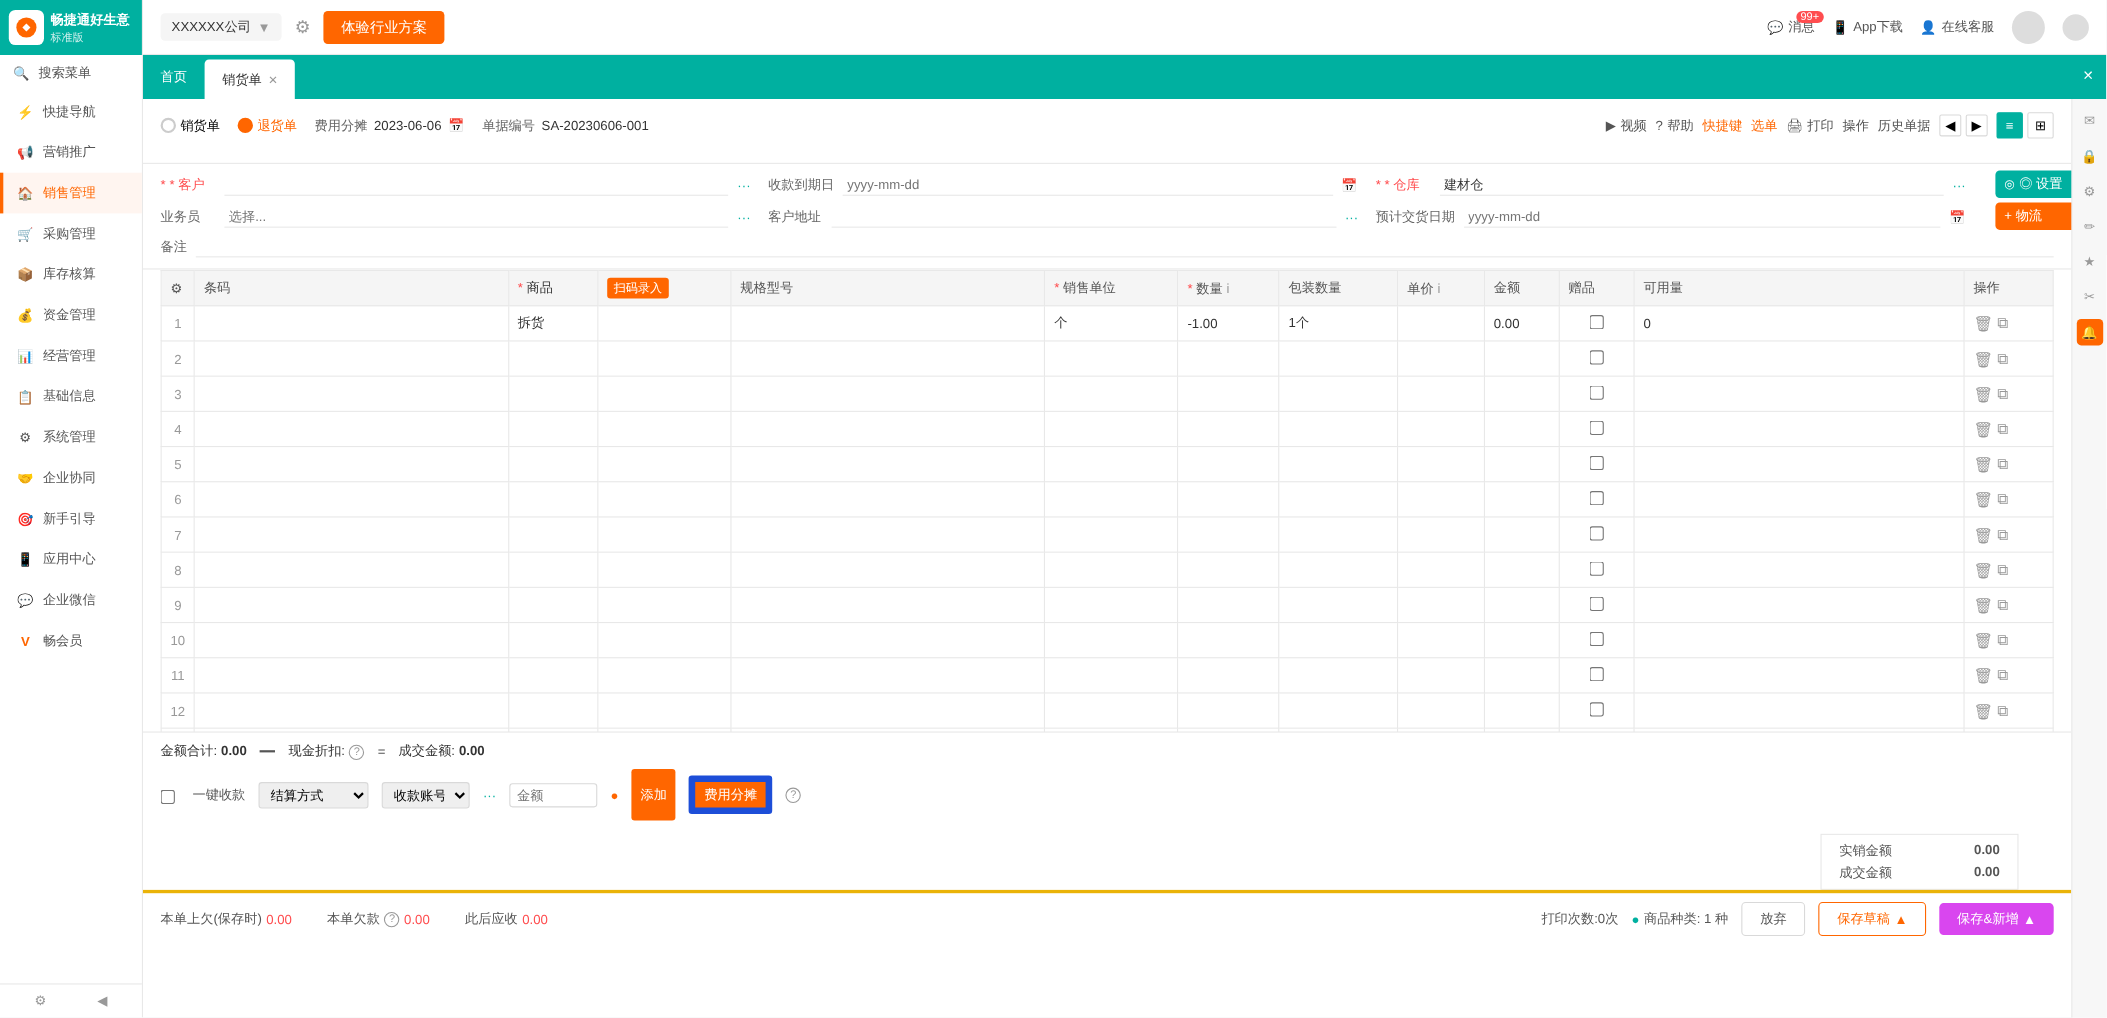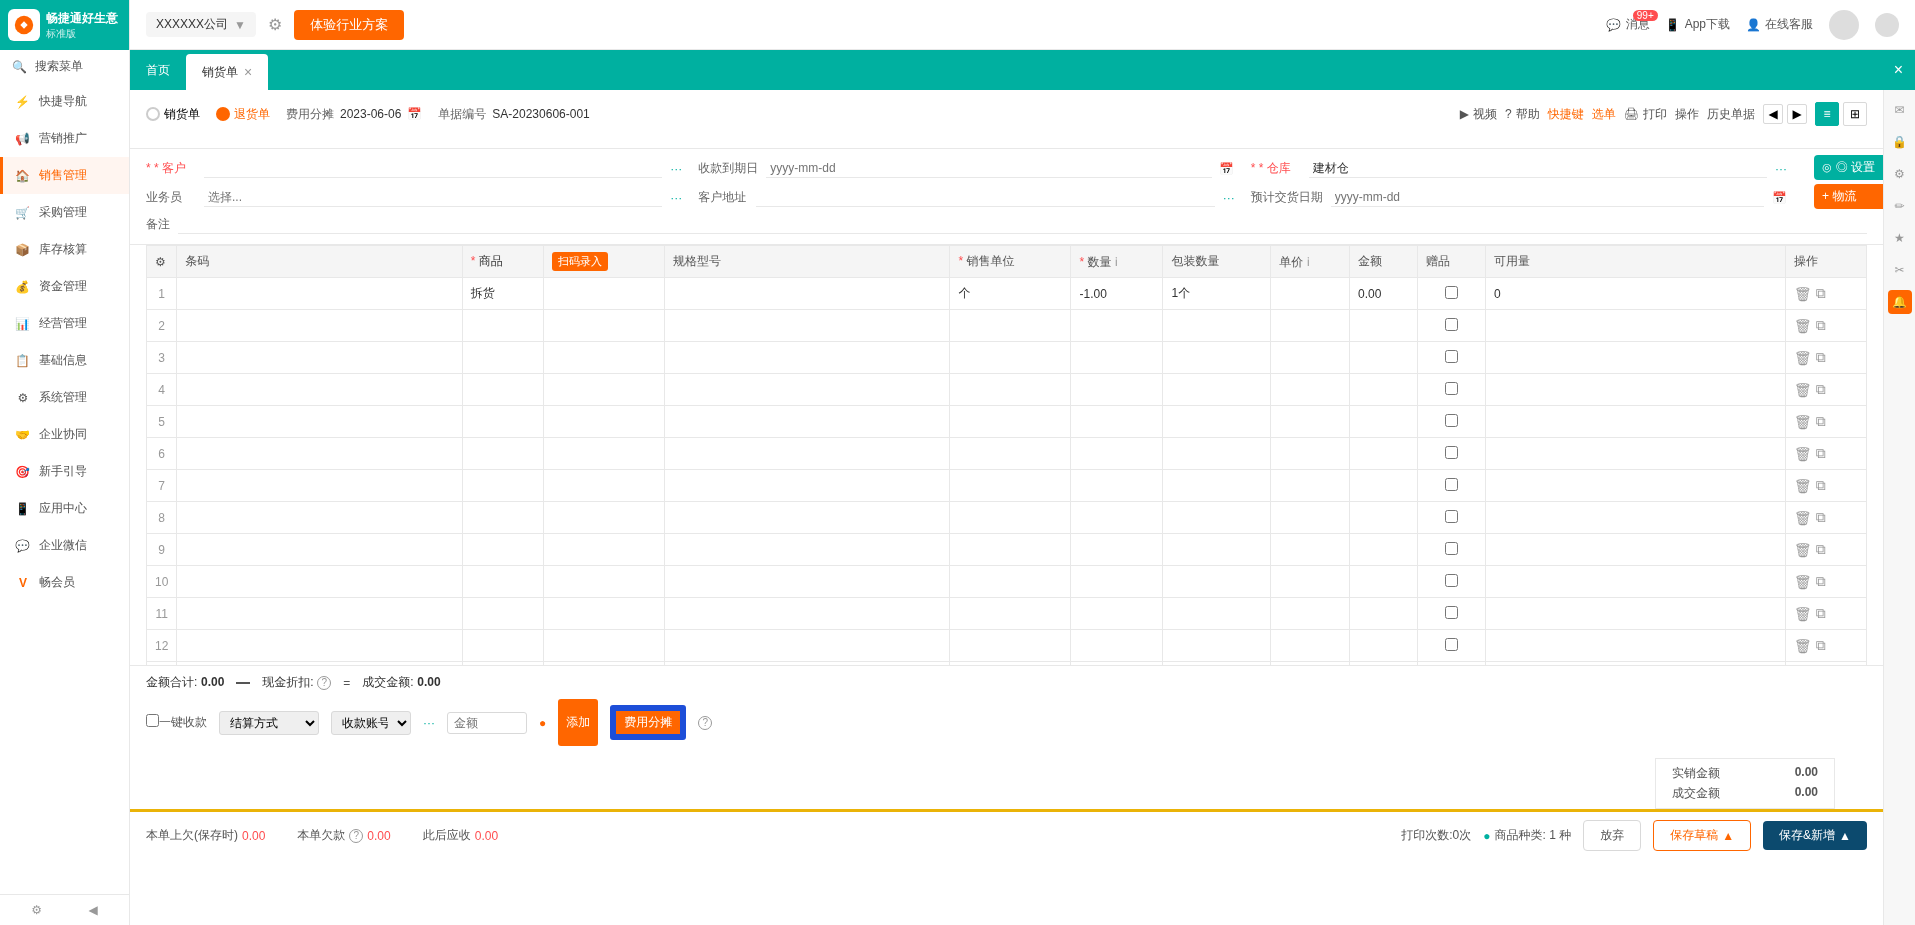--- a/index.html
+++ b/index.html
@@ -85,35 +85,35 @@
     .num-negative { color: #ff4d4f; }
     .table-action { display: flex; gap: 4px; }
     .table-icon-btn { cursor: pointer; color: #999; border: none; background: none; font-size: 14px; }
     .checkbox-cell { text-align: center; }
 
     
     .form-footer { padding: 8px 16px; border-top: 1px solid #e8e8e8; background: #fff; }
     .footer-row1 { display: flex; align-items: center; gap: 12px; margin-bottom: 8px; }
     .footer-amount { font-size: 13px; color: #333; }
     .footer-row2 { display: flex; align-items: center; gap: 12px; }
-    .checkbox-label { display: flex; align-items: flex-start; gap: 0; cursor: pointer; color: #555; }
+    .checkbox-label { display: flex; align-items: flex-end; gap: 16px; cursor: pointer; color: #555; }
     .footer-input { border: 1px solid #d9d9d9; border-radius: 3px; padding: 3px 6px; width: 80px; }
     .footer-add-btn { background: #ff6600; color: #fff; border: none; border-radius: 3px; padding: 15px 8px; cursor: pointer; }
     .footer-tab-btn { border: 6px solid #1d4ed8; color: #ff6600; background: #fff; border-radius: 3px; padding: 3px 8px; cursor: pointer; }
     .footer-tab-btn.active { background: #ff6600; color: #fff; }
 
     
     .bottom-bar { height: 50px; background: #fff; border-top: 3px solid #eab308; display: flex; align-items: center; padding: 0 16px; gap: 32px; }
     .bottom-stat { display: flex; align-items: center; gap: 4px; color: #555; }
     .bottom-stat-num { color: #ff4d4f; font-weight: 500; }
     .bottom-right { margin-left: auto; display: flex; align-items: center; gap: 12px; }
     .bottom-right-info { display: flex; align-items: center; gap: 4px; color: #555; }
     .discard-btn { border: 1px solid #d9d9d9; background: #fff; color: #555; padding: 6px 16px; border-radius: 4px; cursor: pointer; }
     .save-draft-btn { border: 1px solid #ff6600; color: #ff6600; background: #fff; padding: 6px 16px; border-radius: 4px; cursor: pointer; display: flex; align-items: center; gap: 4px; }
-    .save-new-btn { background: #0c4a6e; color: #fff; border: none; padding: 6px 16px; border-radius: 4px; cursor: pointer; display: flex; align-items: center; gap: 4px; }
+    .save-new-btn { background: #d946ef; color: #fff; border: none; padding: 6px 16px; border-radius: 4px; cursor: pointer; display: flex; align-items: center; gap: 4px; }
 
     .minus-icon { display: inline-block; width: 14px; height: 2px; background: #555; vertical-align: middle; }
     .equal-icon { display: inline-block; color: #555; }
 
     
     .q-icon { display: inline-flex; align-items: center; justify-content: center; width: 14px; height: 14px; border-radius: 50%; border: 1px solid #999; color: #999; font-size: 10px; cursor: pointer; }
   </style>
 </head>
 <body>
 

